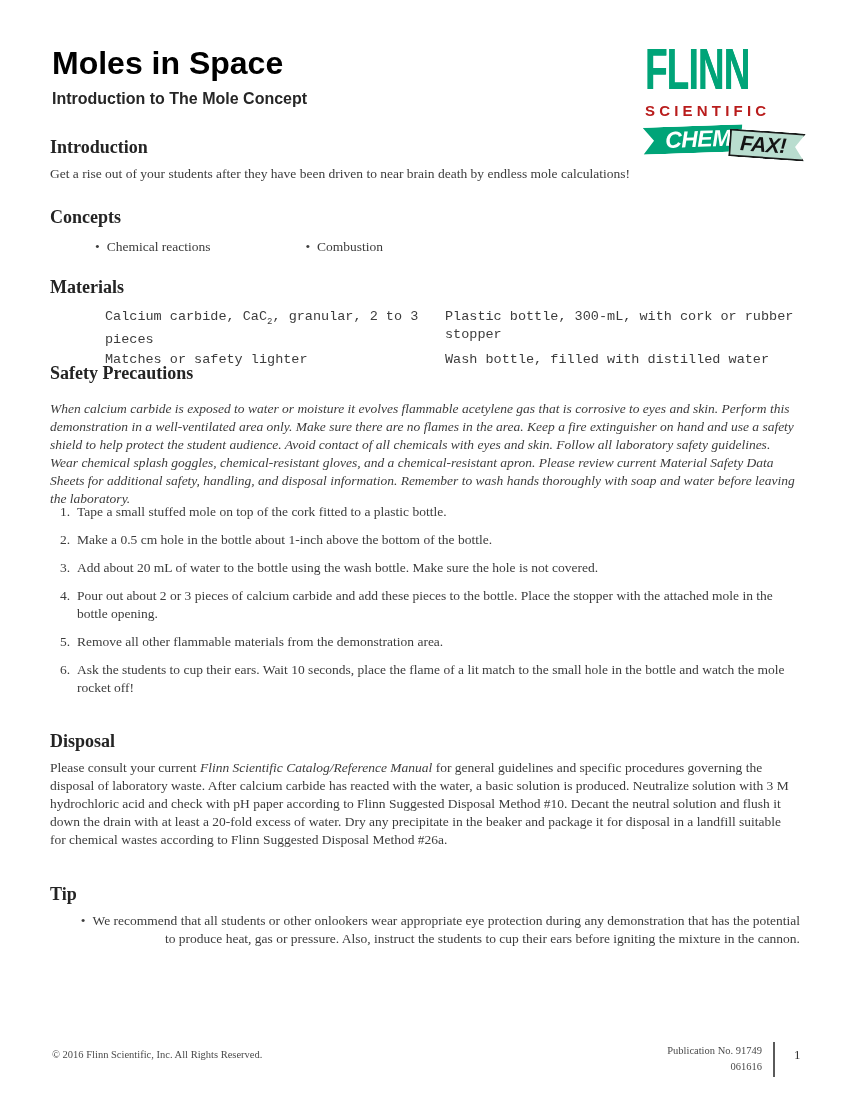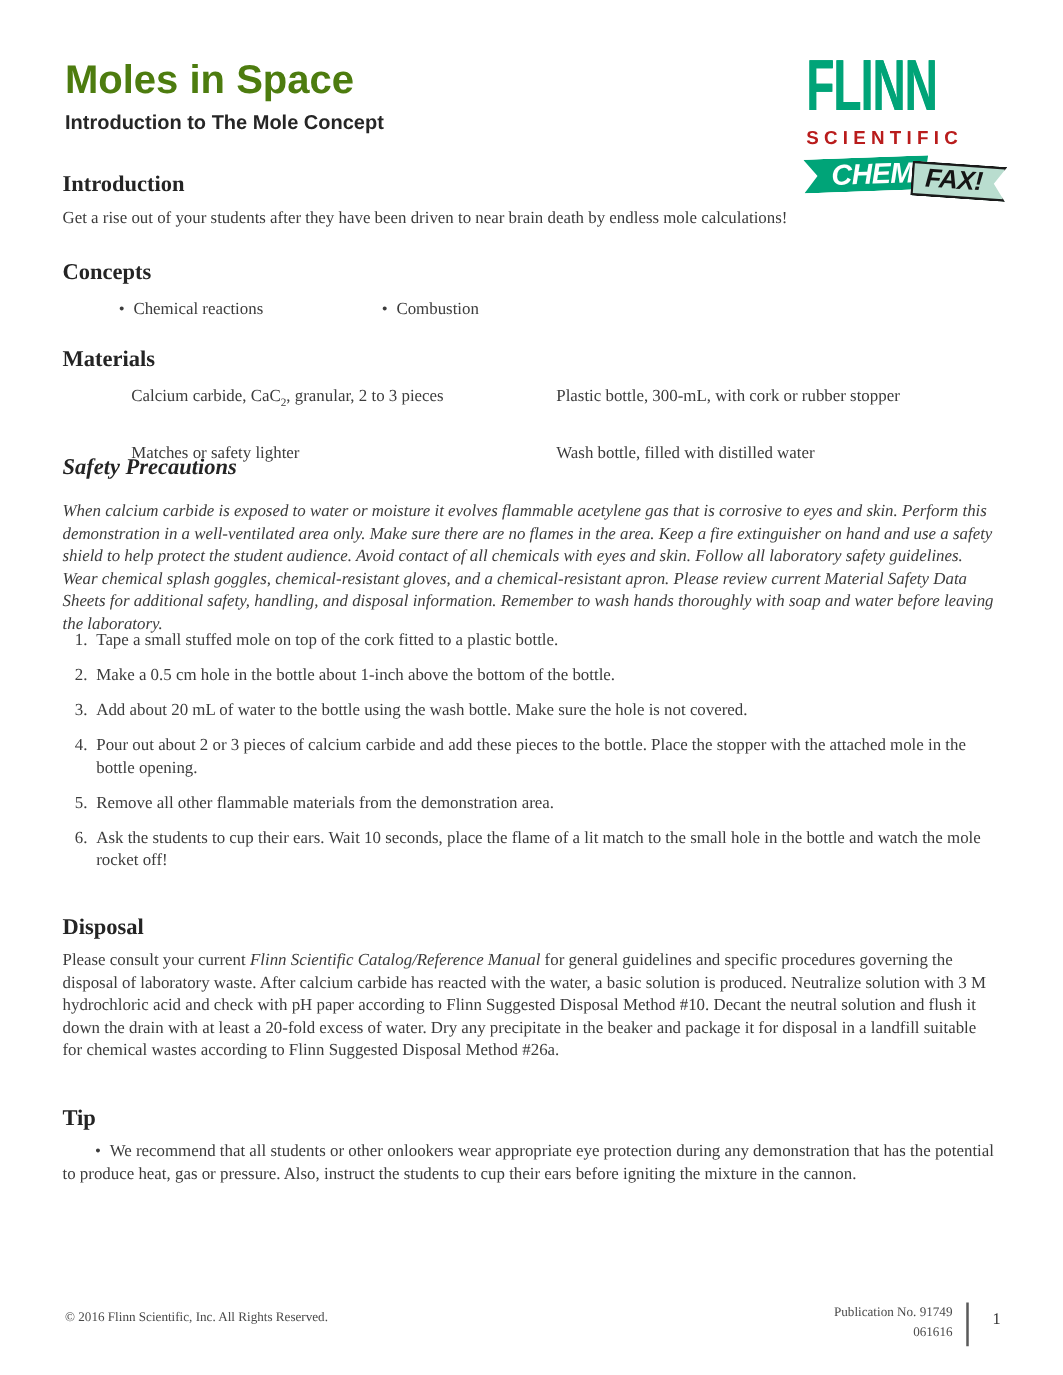--- a/index.html
+++ b/index.html
@@ -5,21 +5,21 @@
 <style>
   html,body{margin:0;padding:0;background:#e8e8e8;}
   .page{
     position:relative;width:850px;height:1100px;background:#ffffff;margin:0 auto;
     font-family:"Liberation Serif",serif;color:#3c3c3c;overflow:hidden;
   }
   
   .title-block{position:absolute;left:52px;top:44px;}
   .doc-title{
     margin:0;font-family:"Liberation Sans",sans-serif;font-size:32px;line-height:38px;
-    font-weight:bold;color:#4d7c0f;letter-spacing:0;
+    font-weight:bold;color:#000000;letter-spacing:0;
   }
   .doc-subtitle{
     margin:8px 0 0 0;font-family:"Liberation Sans",sans-serif;font-size:16px;line-height:18px;
     font-weight:bold;color:#262626;
   }
   
   .logo{position:absolute;left:645px;top:46px;width:160px;}
   .logo-flinn{
     font-family:"Liberation Sans",sans-serif;font-weight:bold;font-size:58px;line-height:46px;
     color:#00a478;transform:scaleX(0.63);transform-origin:left center;letter-spacing:-1px;
@@ -49,41 +49,41 @@
     font-family:"Liberation Sans",sans-serif;font-style:italic;font-weight:bold;font-size:21px;
     color:#141414;padding-right:8px;letter-spacing:-0.5px;
   }
   
   .sec{position:absolute;left:50px;width:750px;}
   .sec h3{
     margin:0 0 7px 0;font-size:18px;line-height:22px;font-weight:bold;color:#242424;
     font-family:"Liberation Serif",serif;
   }
   .sec h3.mb10{margin-bottom:10px;}
-  .sec h3.italic{font-style:italic;}
+  .sec h3.italic{}
   .body-text{margin:0;font-size:13.5px;line-height:18px;color:#3c3c3c;}
   .italic-text{font-style:italic;margin-top:16px;}
   
   .concepts-row{padding-left:45px;font-size:13.5px;line-height:18px;}
   .concept-item{display:inline-block;}
   .concept-item.first{width:207px;}
   .blt{margin-right:7px;}
   
   .mat-grid{
-    display:grid;grid-template-columns:340px 1fr;row-gap:22px;
-    padding-left:55px;font-size:13.5px;line-height:18px;
+    display:grid;grid-template-columns:340px 1fr;row-gap:2px;
+    padding-left:55px;font-size:13.5px;line-height:18px;font-family:Liberation Mono, monospace;
   }
   .mat-grid sub{font-size:9px;}
   
   .proc-list{padding-left:5px;}
   .proc-item{display:flex;margin-bottom:10px;font-size:13.5px;line-height:18px;}
   .proc-num{width:15px;flex:none;text-align:right;margin-right:7px;}
   .proc-text{flex:1;}
   
-  .tip-text{text-indent:26px;}
+  .tip-text{text-indent:26px;text-align:right;}
   
   .footer-copyright{position:absolute;left:52px;top:1049px;font-size:10.5px;color:#4a4a4a;}
   .footer-pub{
     position:absolute;right:88px;top:1043px;text-align:right;font-size:10.5px;line-height:16px;color:#4a4a4a;
   }
   .footer-rule{position:absolute;left:773px;top:1042px;width:1.5px;height:35px;background:#5a5a5a;}
   .footer-page{position:absolute;left:794px;top:1047px;font-size:13px;color:#333333;}
 </style>
 </head>
 <body>

